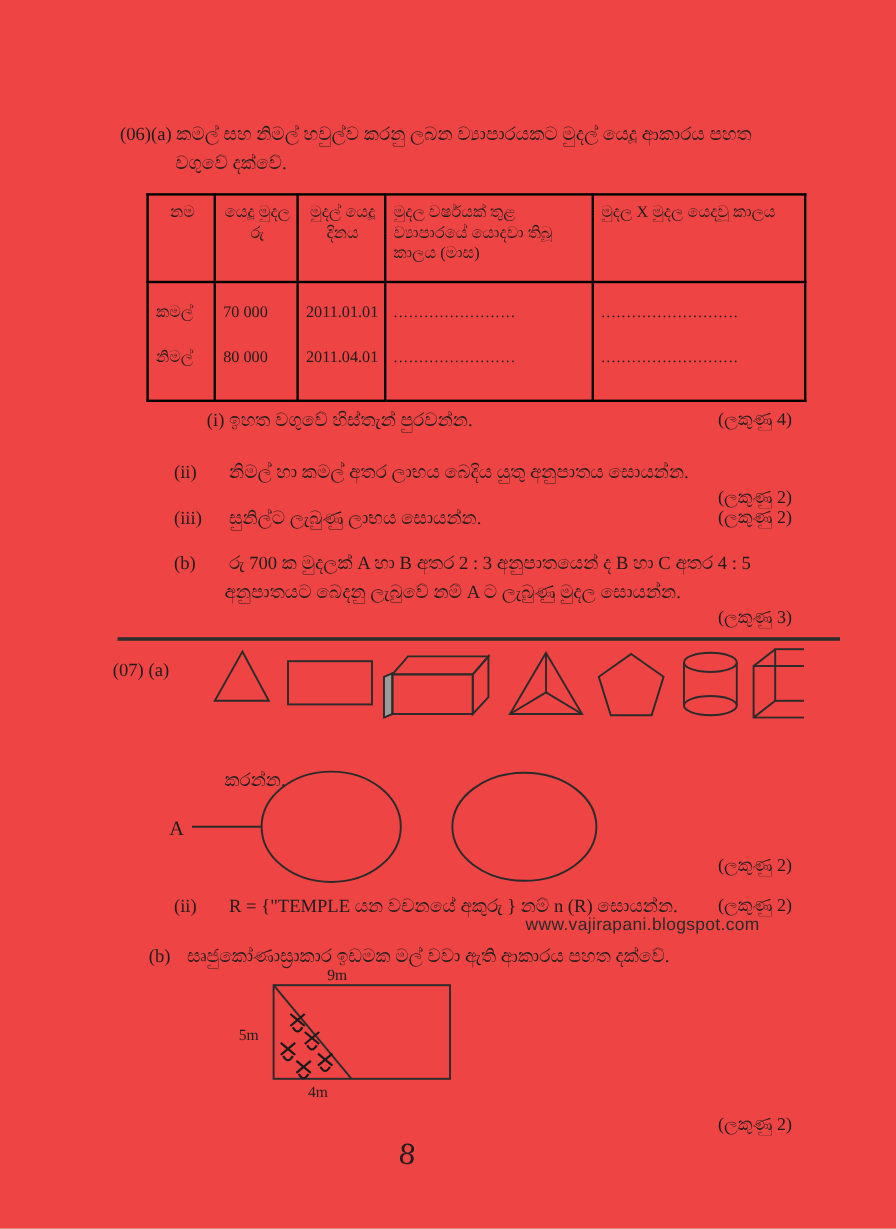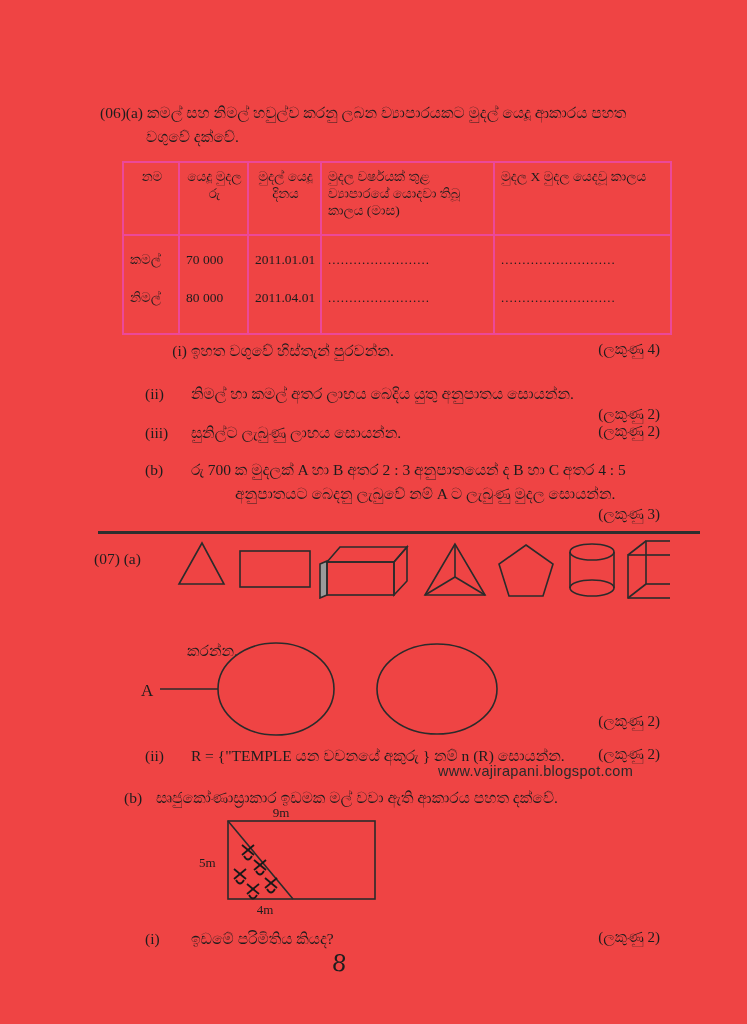--- a/index.html
+++ b/index.html
@@ -17,21 +17,21 @@
   .qnum{display:inline-block;width:42px;}
   .marks{position:absolute;width:130px;text-align:right;font-size:15px;white-space:nowrap;}
 
   
   table.inv{
     border-collapse:collapse;
     table-layout:fixed;
     width:548px;
   }
   table.inv td,table.inv th{
-    border:2px solid #ec4899;
+    border:2px solid #000000;
     font-weight:normal;
     font-size:13.5px;
     line-height:17px;
     vertical-align:top;
     padding:5px 4px 4px 6px;
     overflow:hidden;
   }
   table.inv th{height:62px;}
   table.inv td{height:78px;padding-top:15px;}
   th.c{text-align:center;}
@@ -127,21 +127,21 @@
   <div class="abs t" style="left:145px;top:423px;">
     <span class="qnum">(iii)</span>
     <span>සුනිල්ට ලැබුණු ලාභය සොයන්න.</span>
   </div>
   <div class="marks" style="left:530px;top:423px;">(ලකුණු 2)</div>
 
   <div class="abs t" style="left:145px;top:460px;">
     <span class="qnum">(b)</span>
     <span>රු 700 ක මුදලක් A හා B අතර 2 : 3 අනුපාතයෙන් ද B හා C  අතර 4 : 5</span>
   </div>
-  <div class="abs t" style="left:187px;top:484px;margin-left:48px;">අනුපාතයට බෙදනු ලැබුවේ නම්  A ට ලැබුණු මුදල සොයන්න.</div>
+  <div class="abs t" style="left:187px;top:484px;">අනුපාතයට බෙදනු ලැබුවේ නම්  A ට ලැබුණු මුදල සොයන්න.</div>
   <div class="marks" style="left:530px;top:506px;">(ලකුණු 3)</div>
 
   <div class="abs divider" style="left:98px;top:531px;width:602px;"></div>
 
   <div class="abs t" style="left:94px;top:549px;">(07) (a)</div>
 
   <div class="abs" style="left:172px;top:537px;">
     <svg width="498" height="62" viewBox="0 0 498 62">
       <g class="sk">
         <polygon points="30,6 7,47 52,47"></polygon>
@@ -236,21 +236,17 @@
         </g>
         <g>
           <line x1="70" y1="73" x2="82" y2="83"></line>
             <line x1="82" y1="73" x2="70" y2="83"></line>
             <path d="M72,84 q4,7 8,0"></path>
         </g>
       </g>
     </svg>
   </div>
 
-  <div class="abs t" style="left:145px;top:929px;">
-    <span class="qnum">(i)</span>
-    <span>ඉඩමේ පරිමිතිය කියද?</span>
-  </div>
   <div class="marks" style="left:530px;top:929px;">(ලකුණු 2)</div>
 
   <div class="abs pageno" style="left:332px;top:950px;">8</div>
 
 </div>
 
 </body></html>

